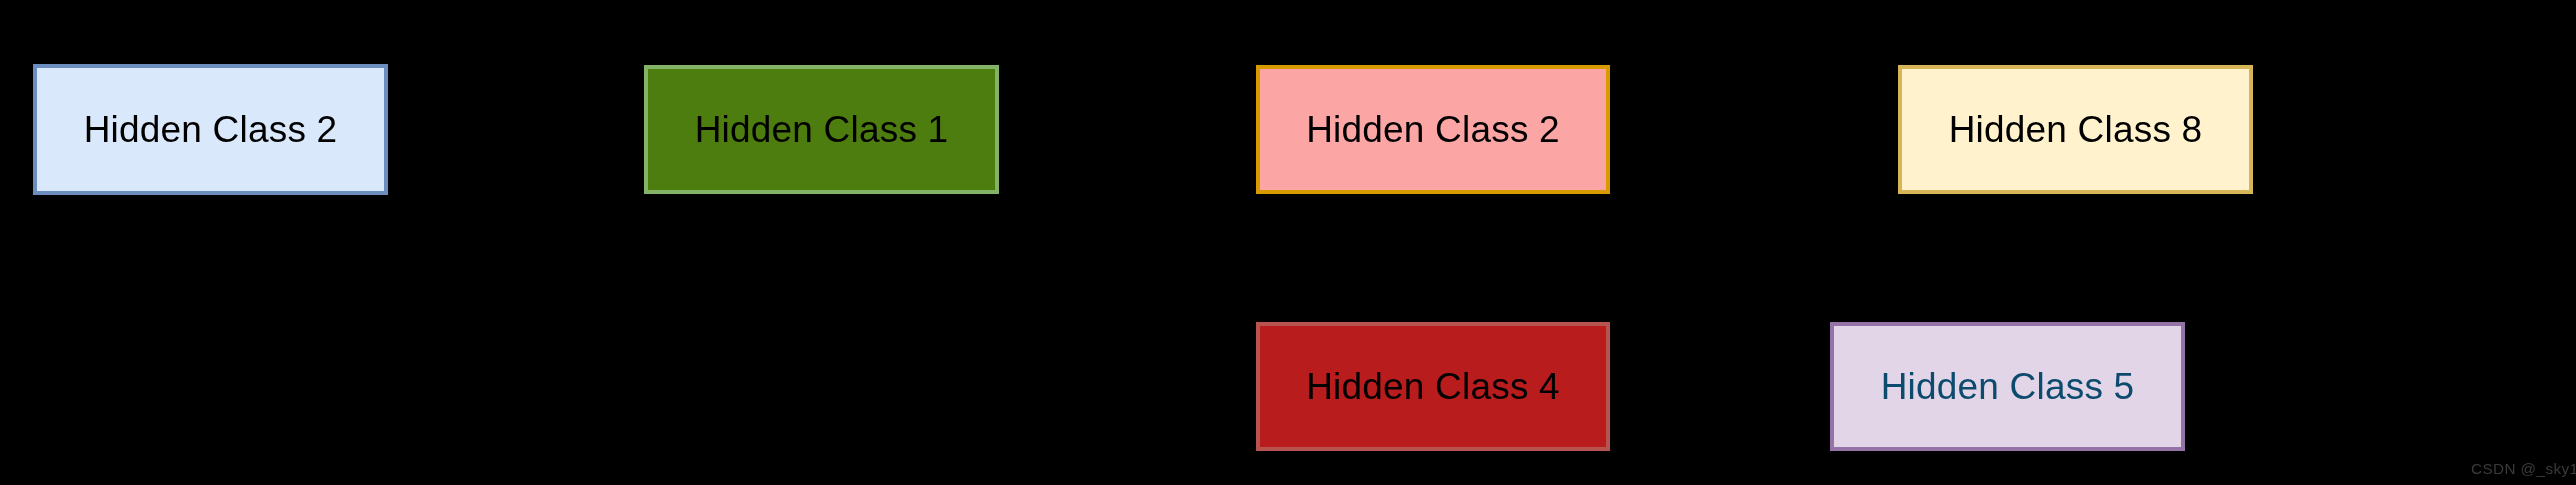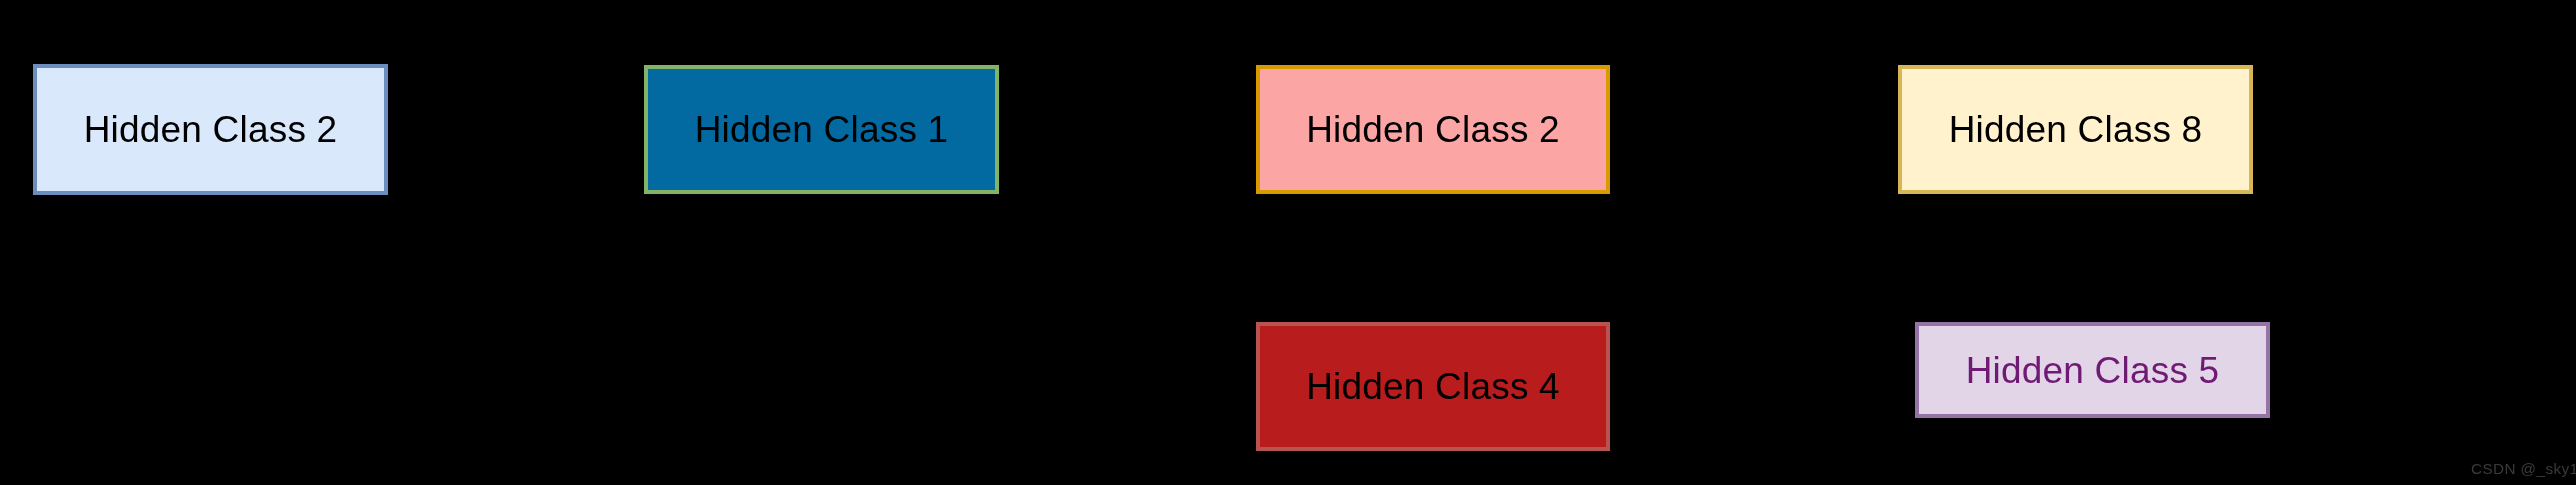--- a/index.html
+++ b/index.html
@@ -47,30 +47,30 @@
     white-space: nowrap;
   }
 </style>
 </head>
 <body>
 
 <div id="canvas" style="width: 2576px; height: 486px; background: rgb(0, 0, 0);">
     <div class="node" style="left: 33px; top: 64px; width: 355px; height: 131px; background: rgb(218, 232, 252); border-color: rgb(108, 142, 191); color: rgb(0, 0, 0);">
       <span class="node-label">Hidden Class 2</span>
     </div>
-    <div class="node" style="left: 644px; top: 65px; width: 355px; height: 129px; background: #0369a1; border-color: rgb(130, 179, 102); color: rgb(0, 0, 0);">
+    <div class="node" style="left: 644px; top: 65px; width: 355px; height: 129px; background: #4d7c0f; border-color: rgb(130, 179, 102); color: rgb(0, 0, 0);">
       <span class="node-label">Hidden Class 1</span>
     </div>
     <div class="node" style="left: 1256px; top: 65px; width: 354px; height: 129px; background: #fca5a5; border-color: rgb(215, 155, 0); color: rgb(0, 0, 0);">
       <span class="node-label">Hidden Class 2</span>
     </div>
     <div class="node" style="left: 1898px; top: 65px; width: 355px; height: 129px; background: rgb(255, 242, 204); border-color: rgb(214, 182, 86); color: rgb(0, 0, 0);">
       <span class="node-label">Hidden Class 8</span>
     </div>
     <div class="node" style="left: 1256px; top: 322px; width: 354px; height: 129px; background: #b91c1c; border-color: rgb(184, 84, 80); color: rgb(0, 0, 0);">
       <span class="node-label">Hidden Class 4</span>
     </div>
-    <div class="node" style="left: 1915px; top: 322px; width: 355px; height: 96px; background: rgb(225, 213, 231); border-color: rgb(150, 115, 166); color: #701a75;">
+    <div class="node" style="left: 1830px; top: 322px; width: 355px; height: 129px; background: rgb(225, 213, 231); border-color: rgb(150, 115, 166); color: #0c4a6e;">
       <span class="node-label">Hidden Class 5</span>
     </div>
     <div class="watermark" style="left: 2471px; top: 460px; color: rgb(58, 58, 58);">CSDN @_sky123_</div>
   </div>
 
 
 </body></html>

